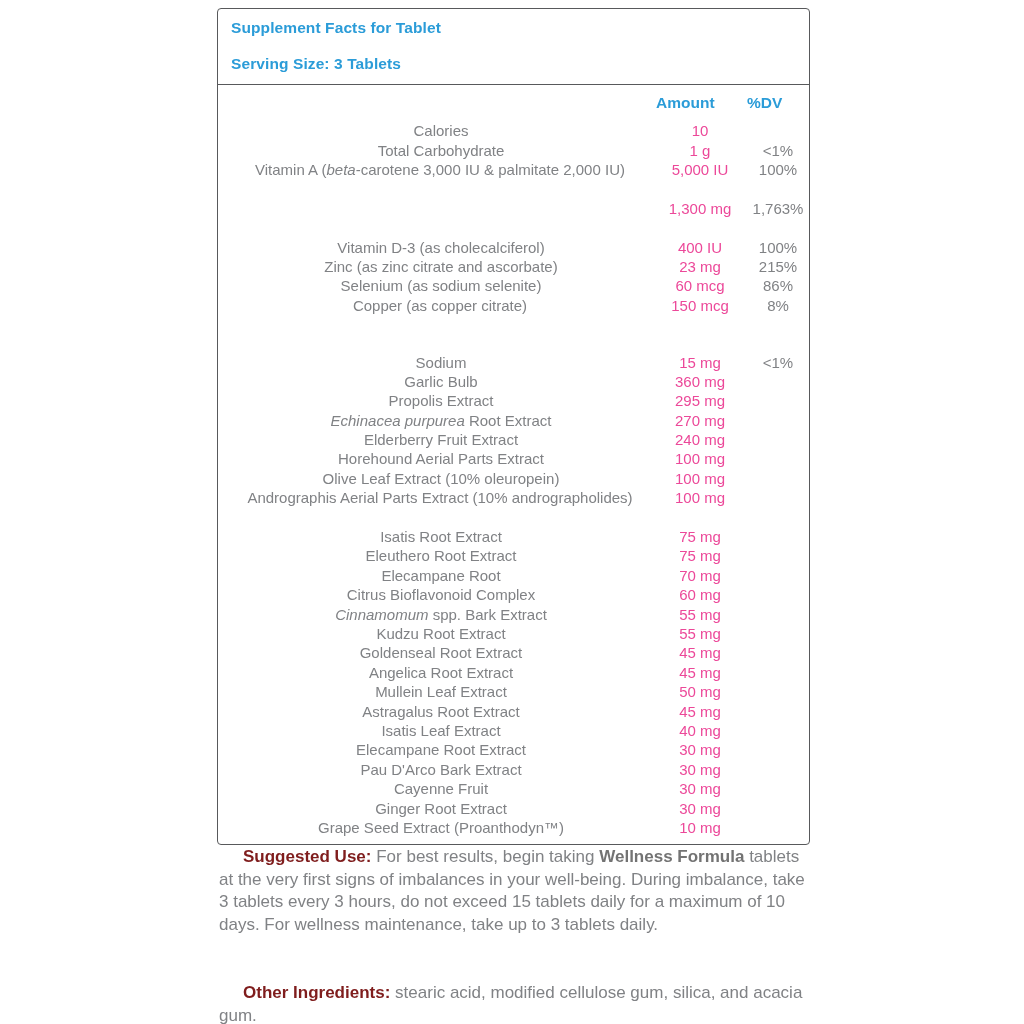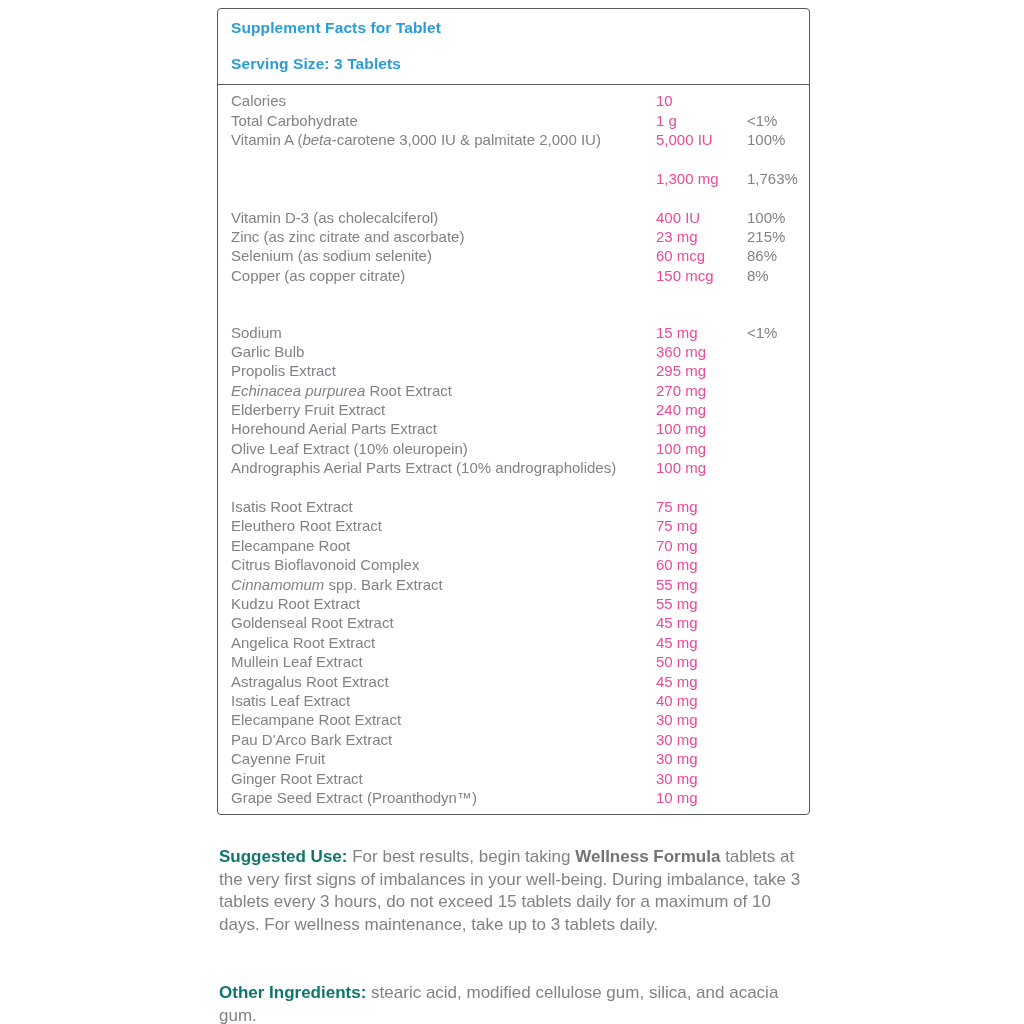--- a/index.html
+++ b/index.html
@@ -64,20 +64,21 @@
     color: #2b9cd8;
     font-weight: bold;
     font-size: 15.5px;
   }
   .ch-amount { left: 438px; }
   .ch-dv     { left: 529px; }
 
   .rows {
     position: relative;
     padding: 6px 0 7px 0;
+    text-align: center;
   }
 
   .row {
     position: relative;
     min-height: 19.4px;
     font-size: 15px;
     line-height: 19.4px;
   }
   .row.gap-before { margin-top: 18px; }
 
@@ -106,22 +107,23 @@
   
   .para {
     position: absolute;
     left: 219px;
     width: 590px;
     font-size: 17px;
     line-height: 22.5px;
     color: #808285;
   }
   .para .lead {
-    color: #0f766e;
+    color: #7f1d1d;
     font-weight: bold;
+    margin-left: 24px;
   }
   .para .strong {
     font-weight: bold;
     color: #737373;
   }
   #suggested-use { top: 829px; }
   #other-ingredients { top: 965px; }
 </style>
 </head>
 <body>
@@ -130,20 +132,24 @@
 
   <div class="facts-box">
 
     <div class="facts-head">
       <div class="facts-title">Supplement Facts for Tablet</div>
       <div class="facts-serving">Serving Size: 3 Tablets</div>
     </div>
 
     <div class="facts-divider"></div>
 
+    <div class="col-head">
+      <span class="ch ch-amount">Amount</span>
+      <span class="ch ch-dv">%DV</span>
+    </div>
 
     <div class="rows" id="facts-rows">
         <div class="row">
           <span class="name">Calories</span>
           <span class="amount">10</span>
           <span class="dv"></span>
         </div>
         <div class="row">
           <span class="name">Total Carbohydrate</span>
           <span class="amount">1 g</span>

